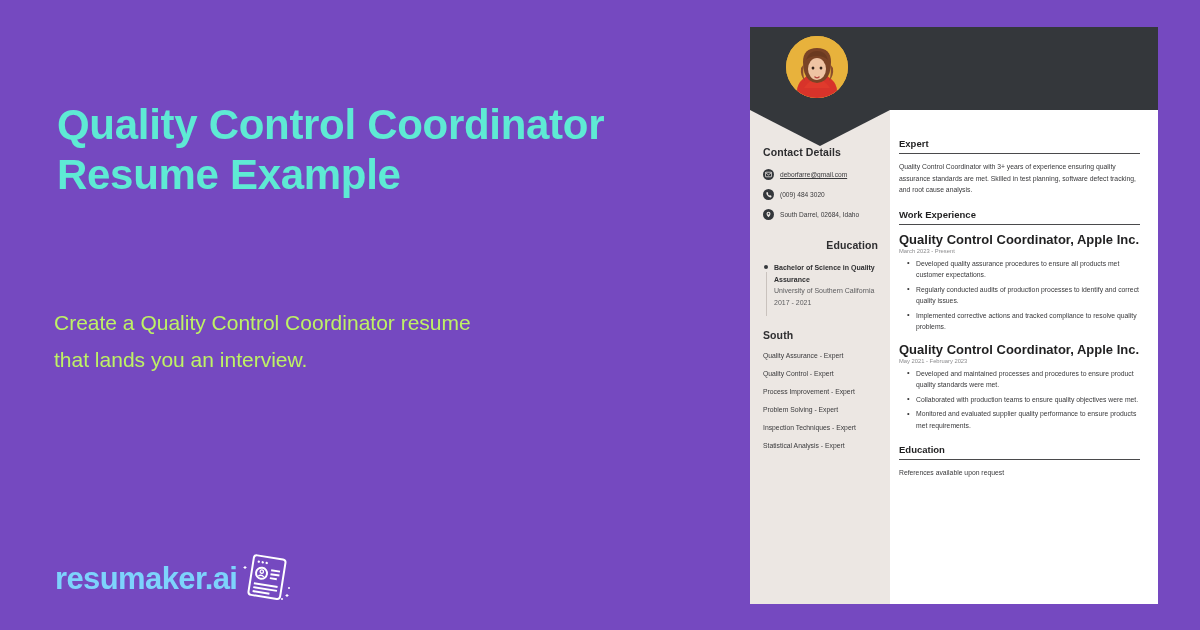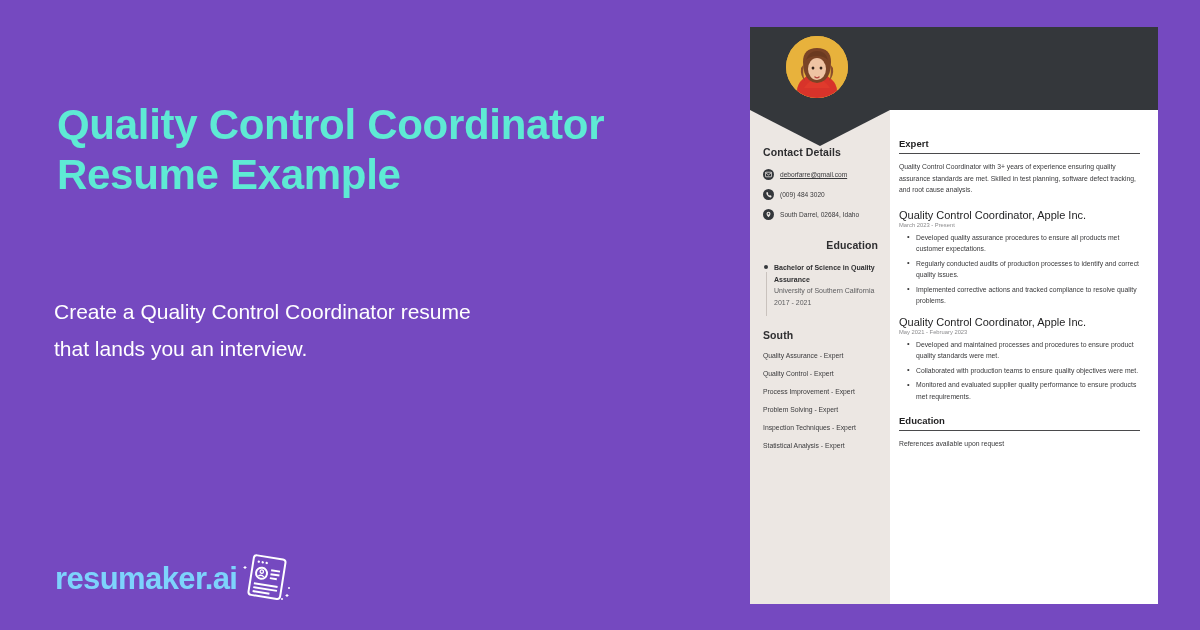--- a/index.html
+++ b/index.html
@@ -11,22 +11,22 @@
   body { background: #7549c0; position: relative; }
 
   
   .promo { position: absolute; left: 0; top: 0; width: 750px; height: 630px; }
   .promo-title {
     position: absolute; left: 57px; top: 100px; width: 640px;
     color: #5eead4; font-size: 42px; font-weight: 700;
     line-height: 50px; letter-spacing: -0.3px;
   }
   .promo-sub {
-    position: absolute; left: 54px; top: 293px; width: 420px;
-    color: #ffffff; font-size: 21px; font-weight: 400; line-height: 37px;
+    position: absolute; left: 54px; top: 304px; width: 420px;
+    color: #bef264; font-size: 21px; font-weight: 400; line-height: 37px;
   }
 
   
   .logo { position: absolute; left: 55px; top: 552px; display: flex; align-items: center; }
   .logo-word { color: #7dd3fc; font-size: 31px; font-weight: 700; letter-spacing: -0.6px; }
   .logo-mark { margin-left: 2px; }
 
   
   .resume {
     position: absolute; left: 750px; top: 27px;
@@ -90,21 +90,21 @@
 
   
   .r-main { position: absolute; left: 140px; top: 83px; width: 268px; padding: 28px 18px 0 9px; }
   .m-sec { margin-bottom: 13px; }
   .m-h {
     font-size: 9.5px; font-weight: 700; color: #1f1f20;
     padding-bottom: 4px; border-bottom: 1.1px solid #4a4a4c; margin-bottom: 7px;
   }
   .m-p { font-size: 6.8px; color: #39393b; line-height: 11.5px; }
   .job { margin-bottom: 9px; }
-  .job-title { font-size: 11px; font-weight: 400; color: #1f1f20; margin-bottom: 1px; }
+  .job-title { font-size: 13px; font-weight: 700; color: #1f1f20; margin-bottom: 1px; }
   .job-date { font-size: 5.8px; color: #8b8b8d; margin-bottom: 4px; }
   .job-ul { list-style: none; padding-left: 17px; }
   .job-li {
     font-size: 6.8px; color: #39393b; line-height: 11.5px;
     margin-bottom: 3px; position: relative;
   }
   .job-li:before {
     content: "•"; position: absolute; left: -9px; top: -0.5px; font-size: 7.5px; color: #39393b;
   }
 </style>
@@ -226,20 +226,21 @@
   </div>
 
   <div class="r-main">
 
     <div class="m-sec">
       <div class="m-h">Expert</div>
       <div class="m-p">Quality Control Coordinator with 3+ years of experience ensuring quality assurance standards are met. Skilled in test planning, software defect tracking, and root cause analysis.</div>
     </div>
 
     <div class="m-sec">
+      <div class="m-h">Work Experience</div>
 
       <div class="job">
         <div class="job-title">Quality Control Coordinator, Apple Inc.</div>
         <div class="job-date">March 2023 - Present</div>
         <ul class="job-ul">
           <li class="job-li">Developed quality assurance procedures to ensure all products met customer expectations.</li>
           <li class="job-li">Regularly conducted audits of production processes to identify and correct quality issues.</li>
           <li class="job-li">Implemented corrective actions and tracked compliance to resolve quality problems.</li>
         </ul>
       </div>

